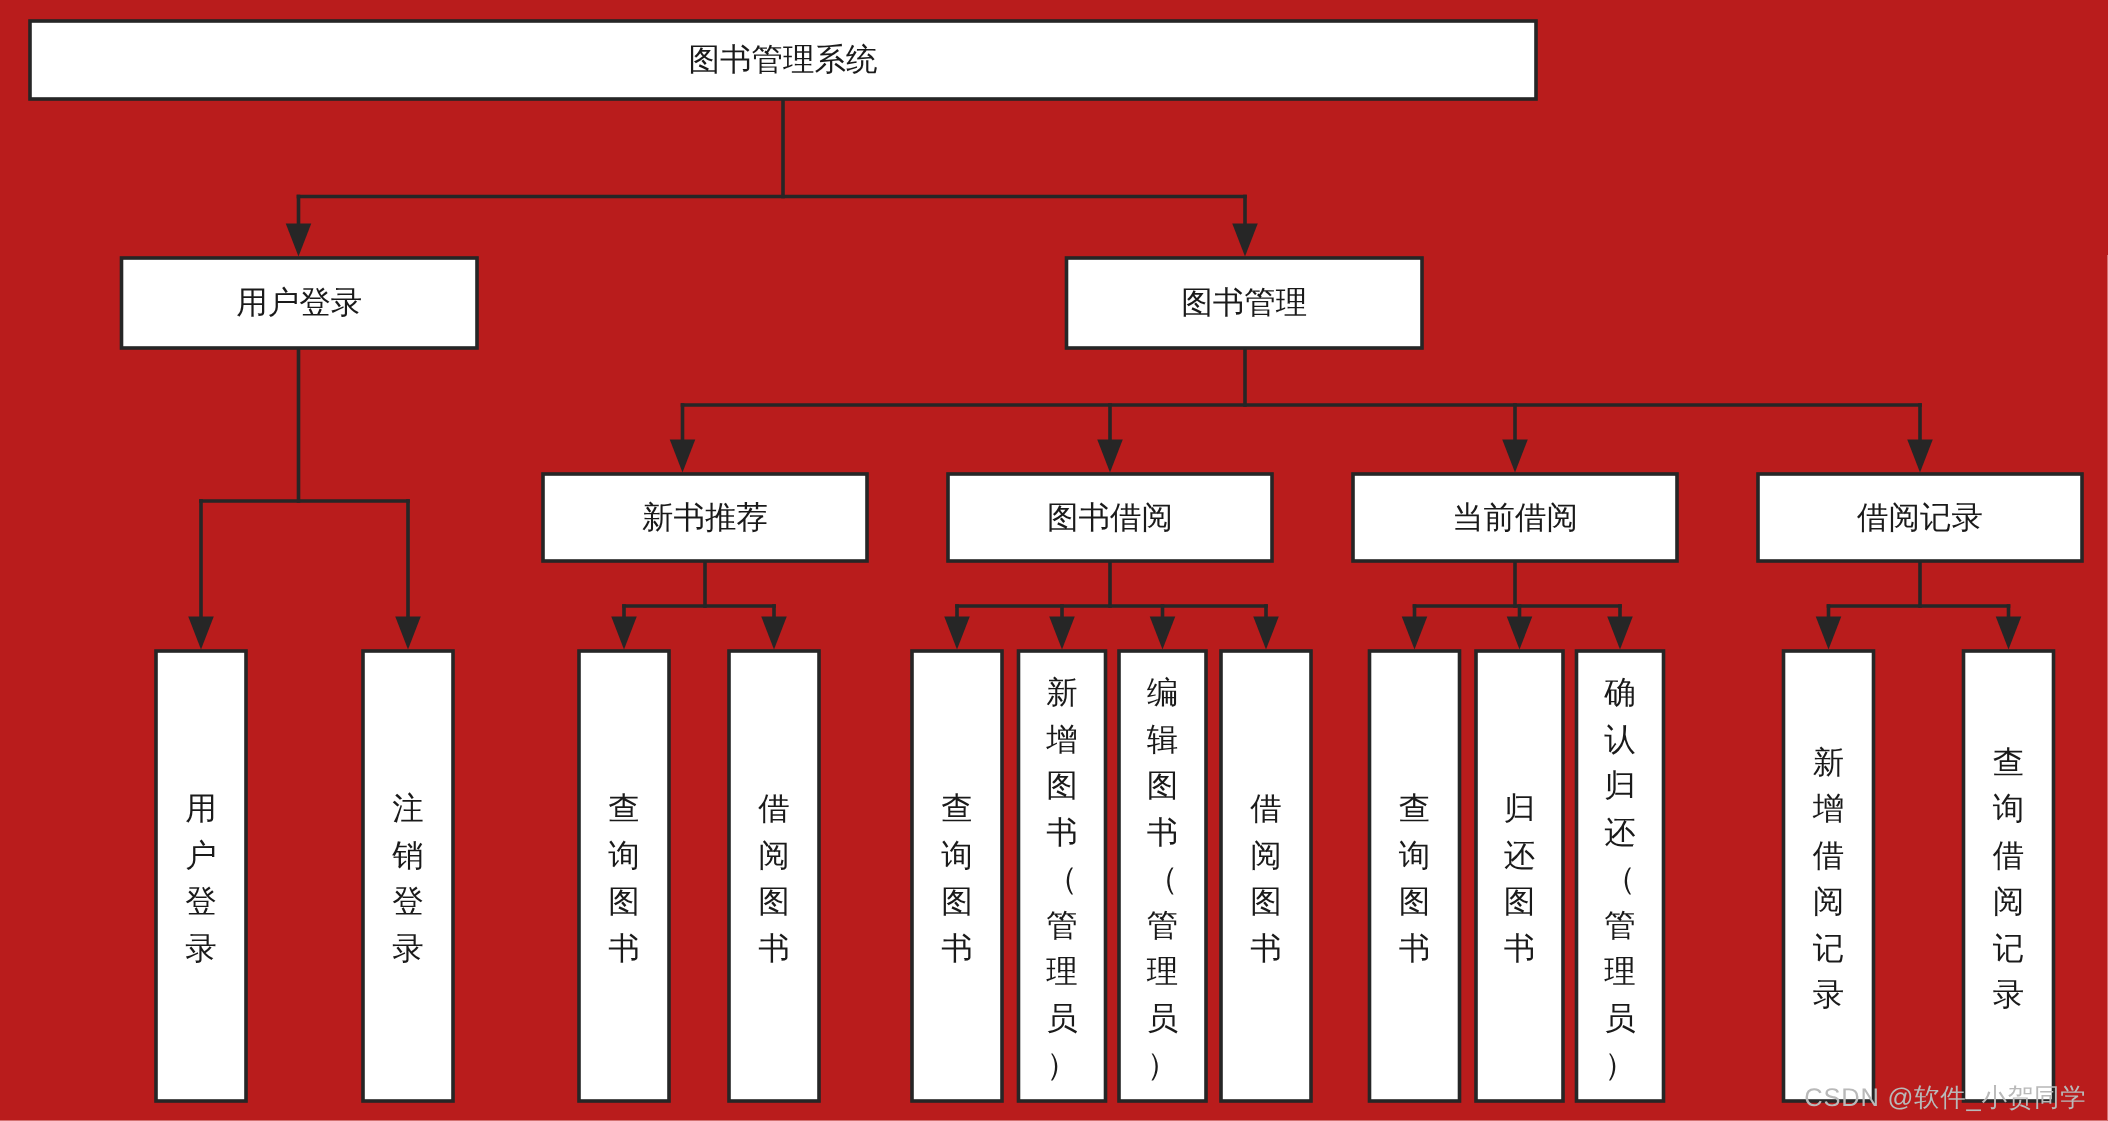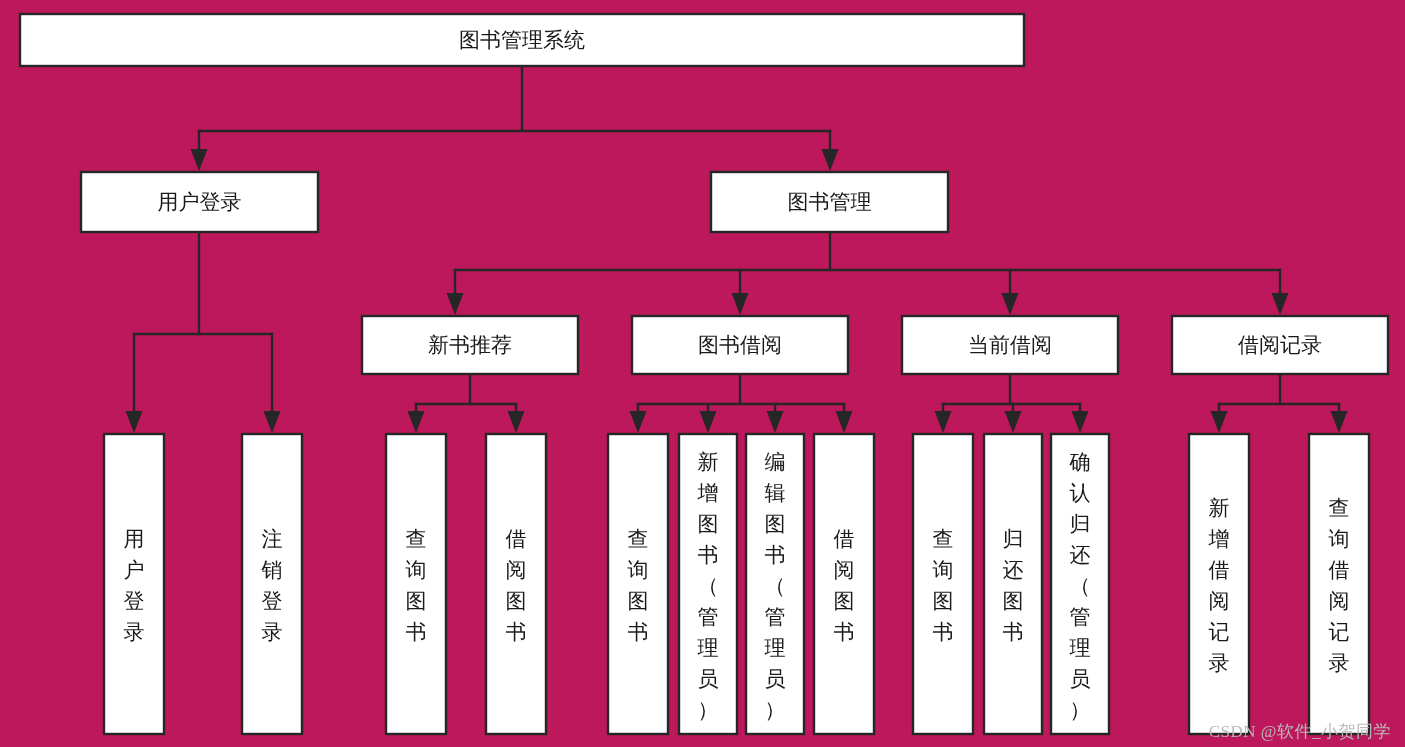--- a/index.html
+++ b/index.html
@@ -11,21 +11,21 @@
   body {
     width: 1405px;
     height: 747px;
     font-family: "DejaVu Sans", "Liberation Sans", sans-serif;
     overflow: hidden;
   }
   #diagram-root {
     position: relative;
     width: 1405px;
     height: 747px;
-    background: #be185d;
+    background: #b91c1c;
   }
   svg.diagram-canvas {
     position: absolute;
     left: 0;
     top: 0;
     width: 1405px;
     height: 747px;
     display: block;
   }
   .node-box {
@@ -53,21 +53,21 @@
   .node-label-vertical {
     fill: #1a1a1a;
     font-family: "DejaVu Sans", "Liberation Sans", sans-serif;
     font-size: 21px;
     text-anchor: middle;
   }
   .watermark-text {
     position: absolute;
     right: 14px;
     bottom: 4px;
-    font-family: Liberation Serif, serif;
+    font-family: Liberation Sans, sans-serif;
     font-size: 17px;
     color: #b9b9b9;
     white-space: nowrap;
     letter-spacing: 0.5px;
     user-select: none;
   }
 </style>
 </head>
 <body>
 

